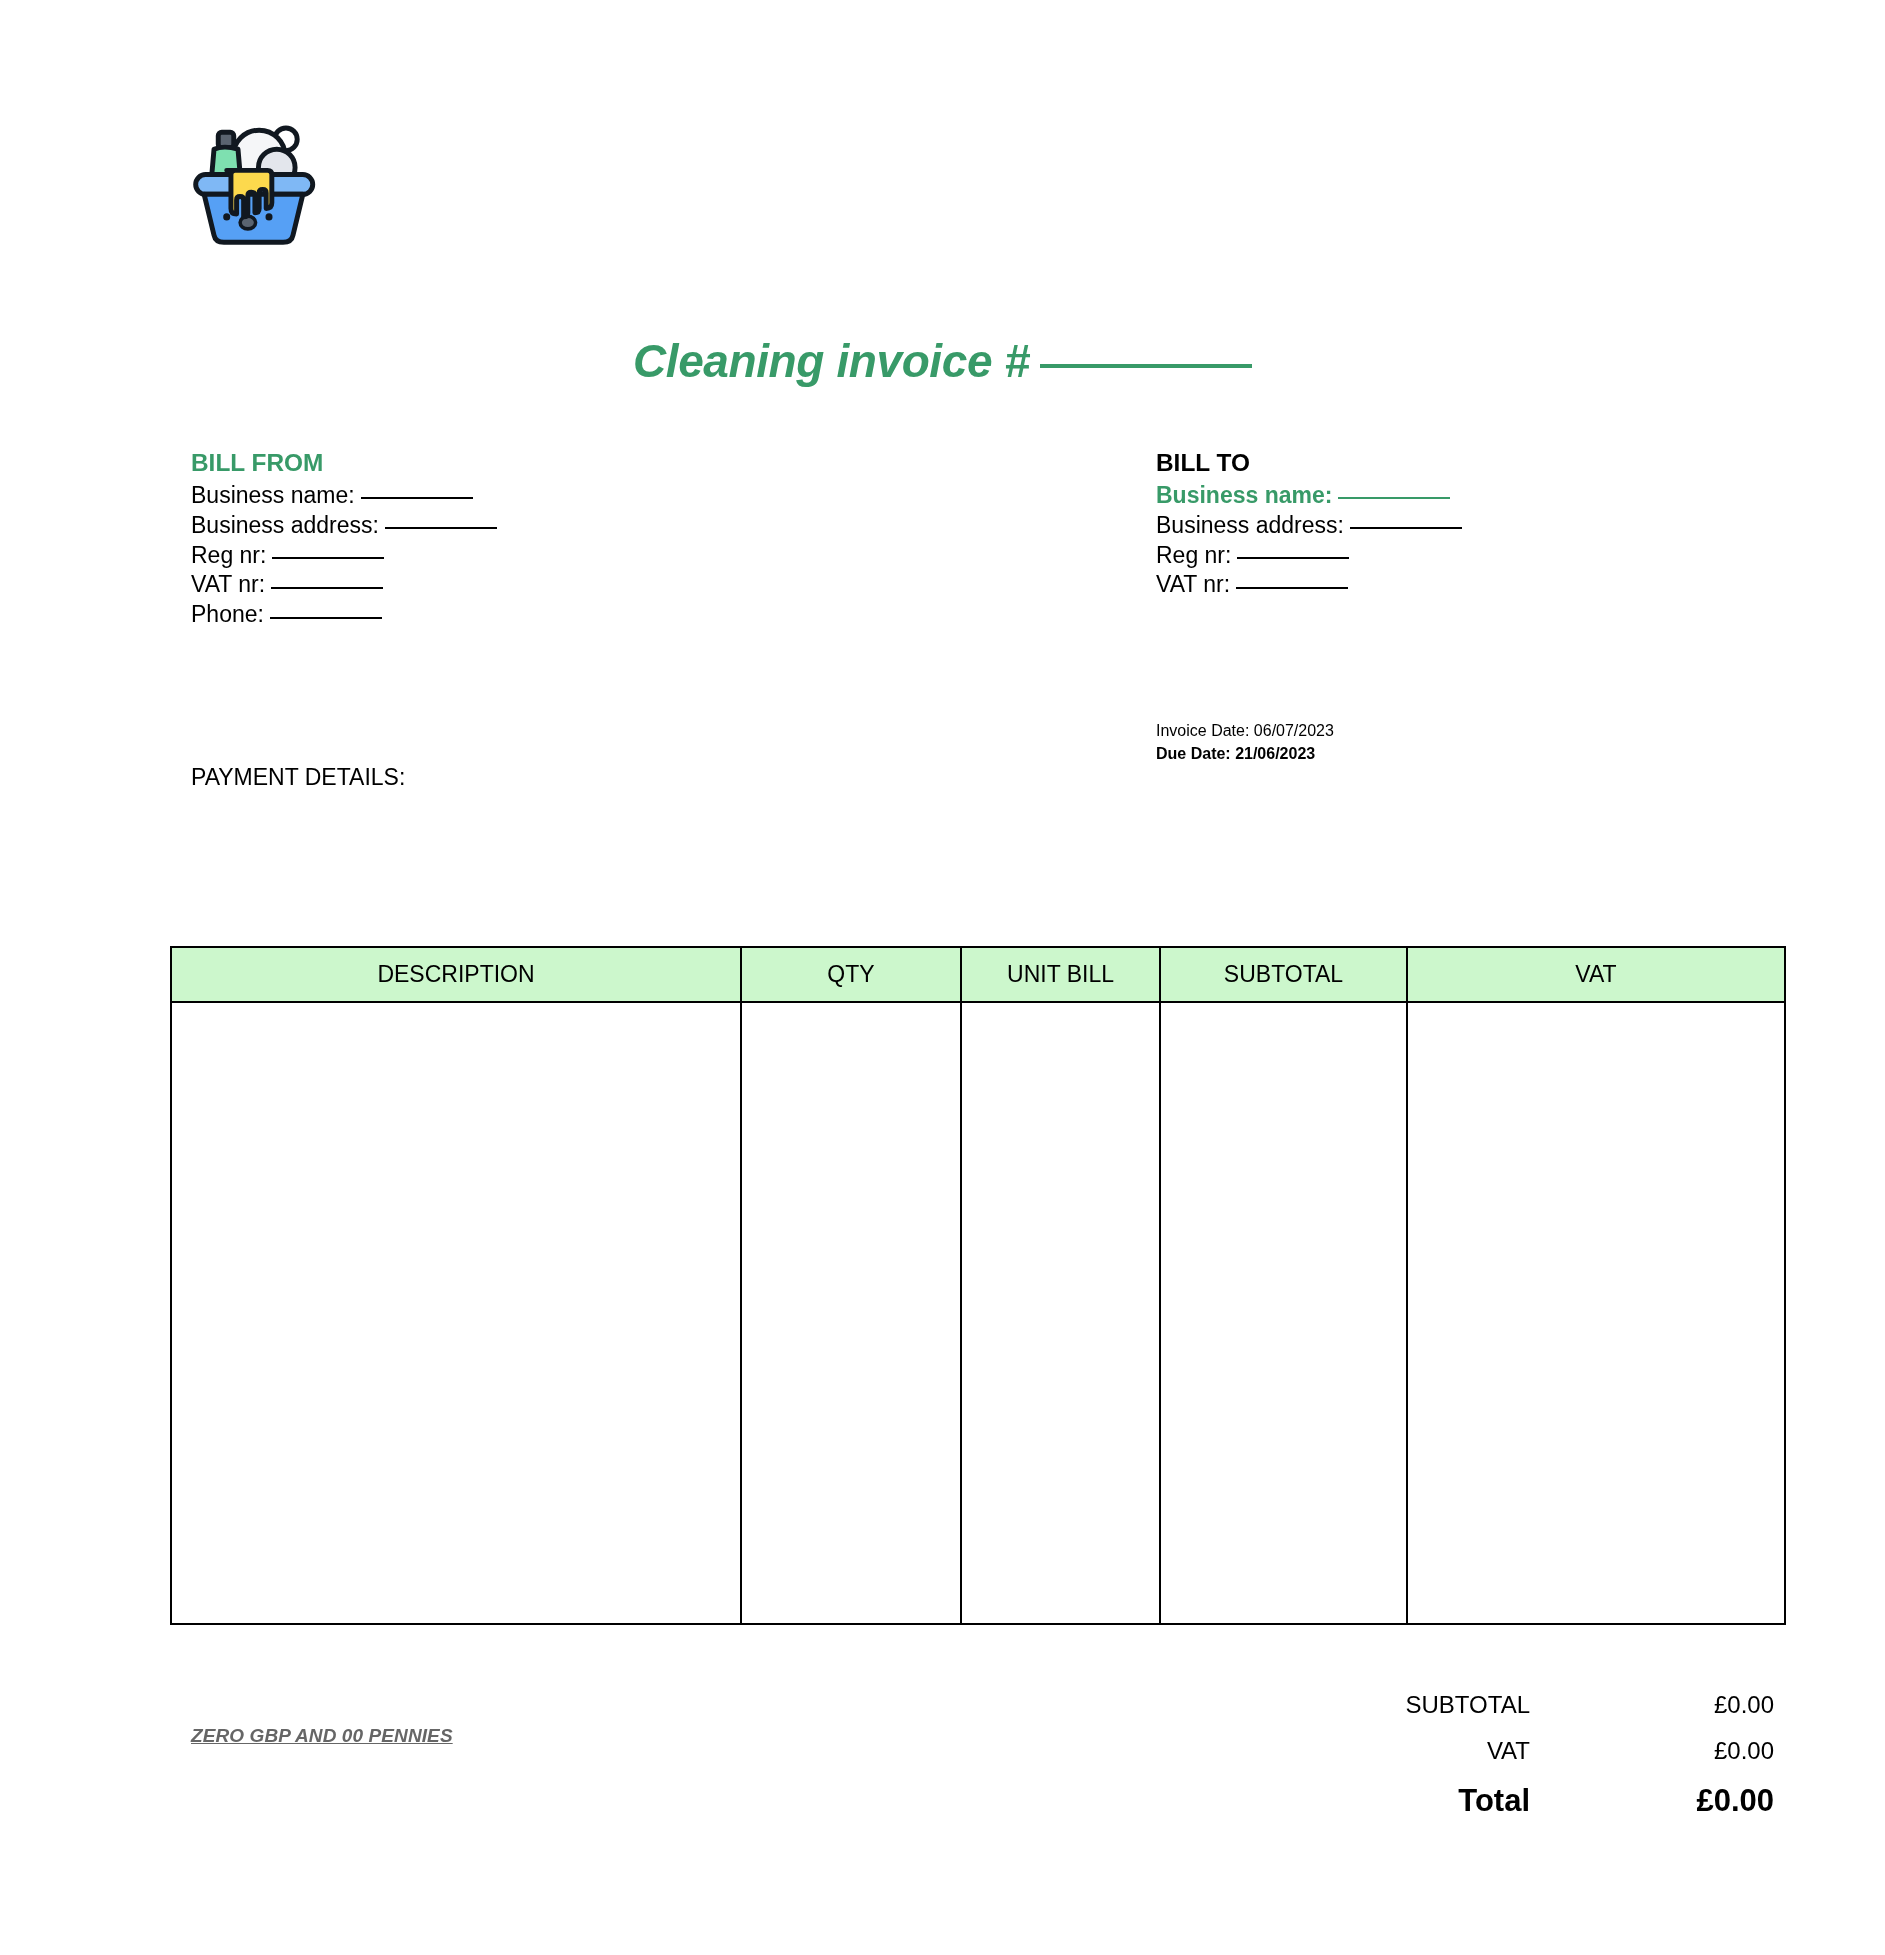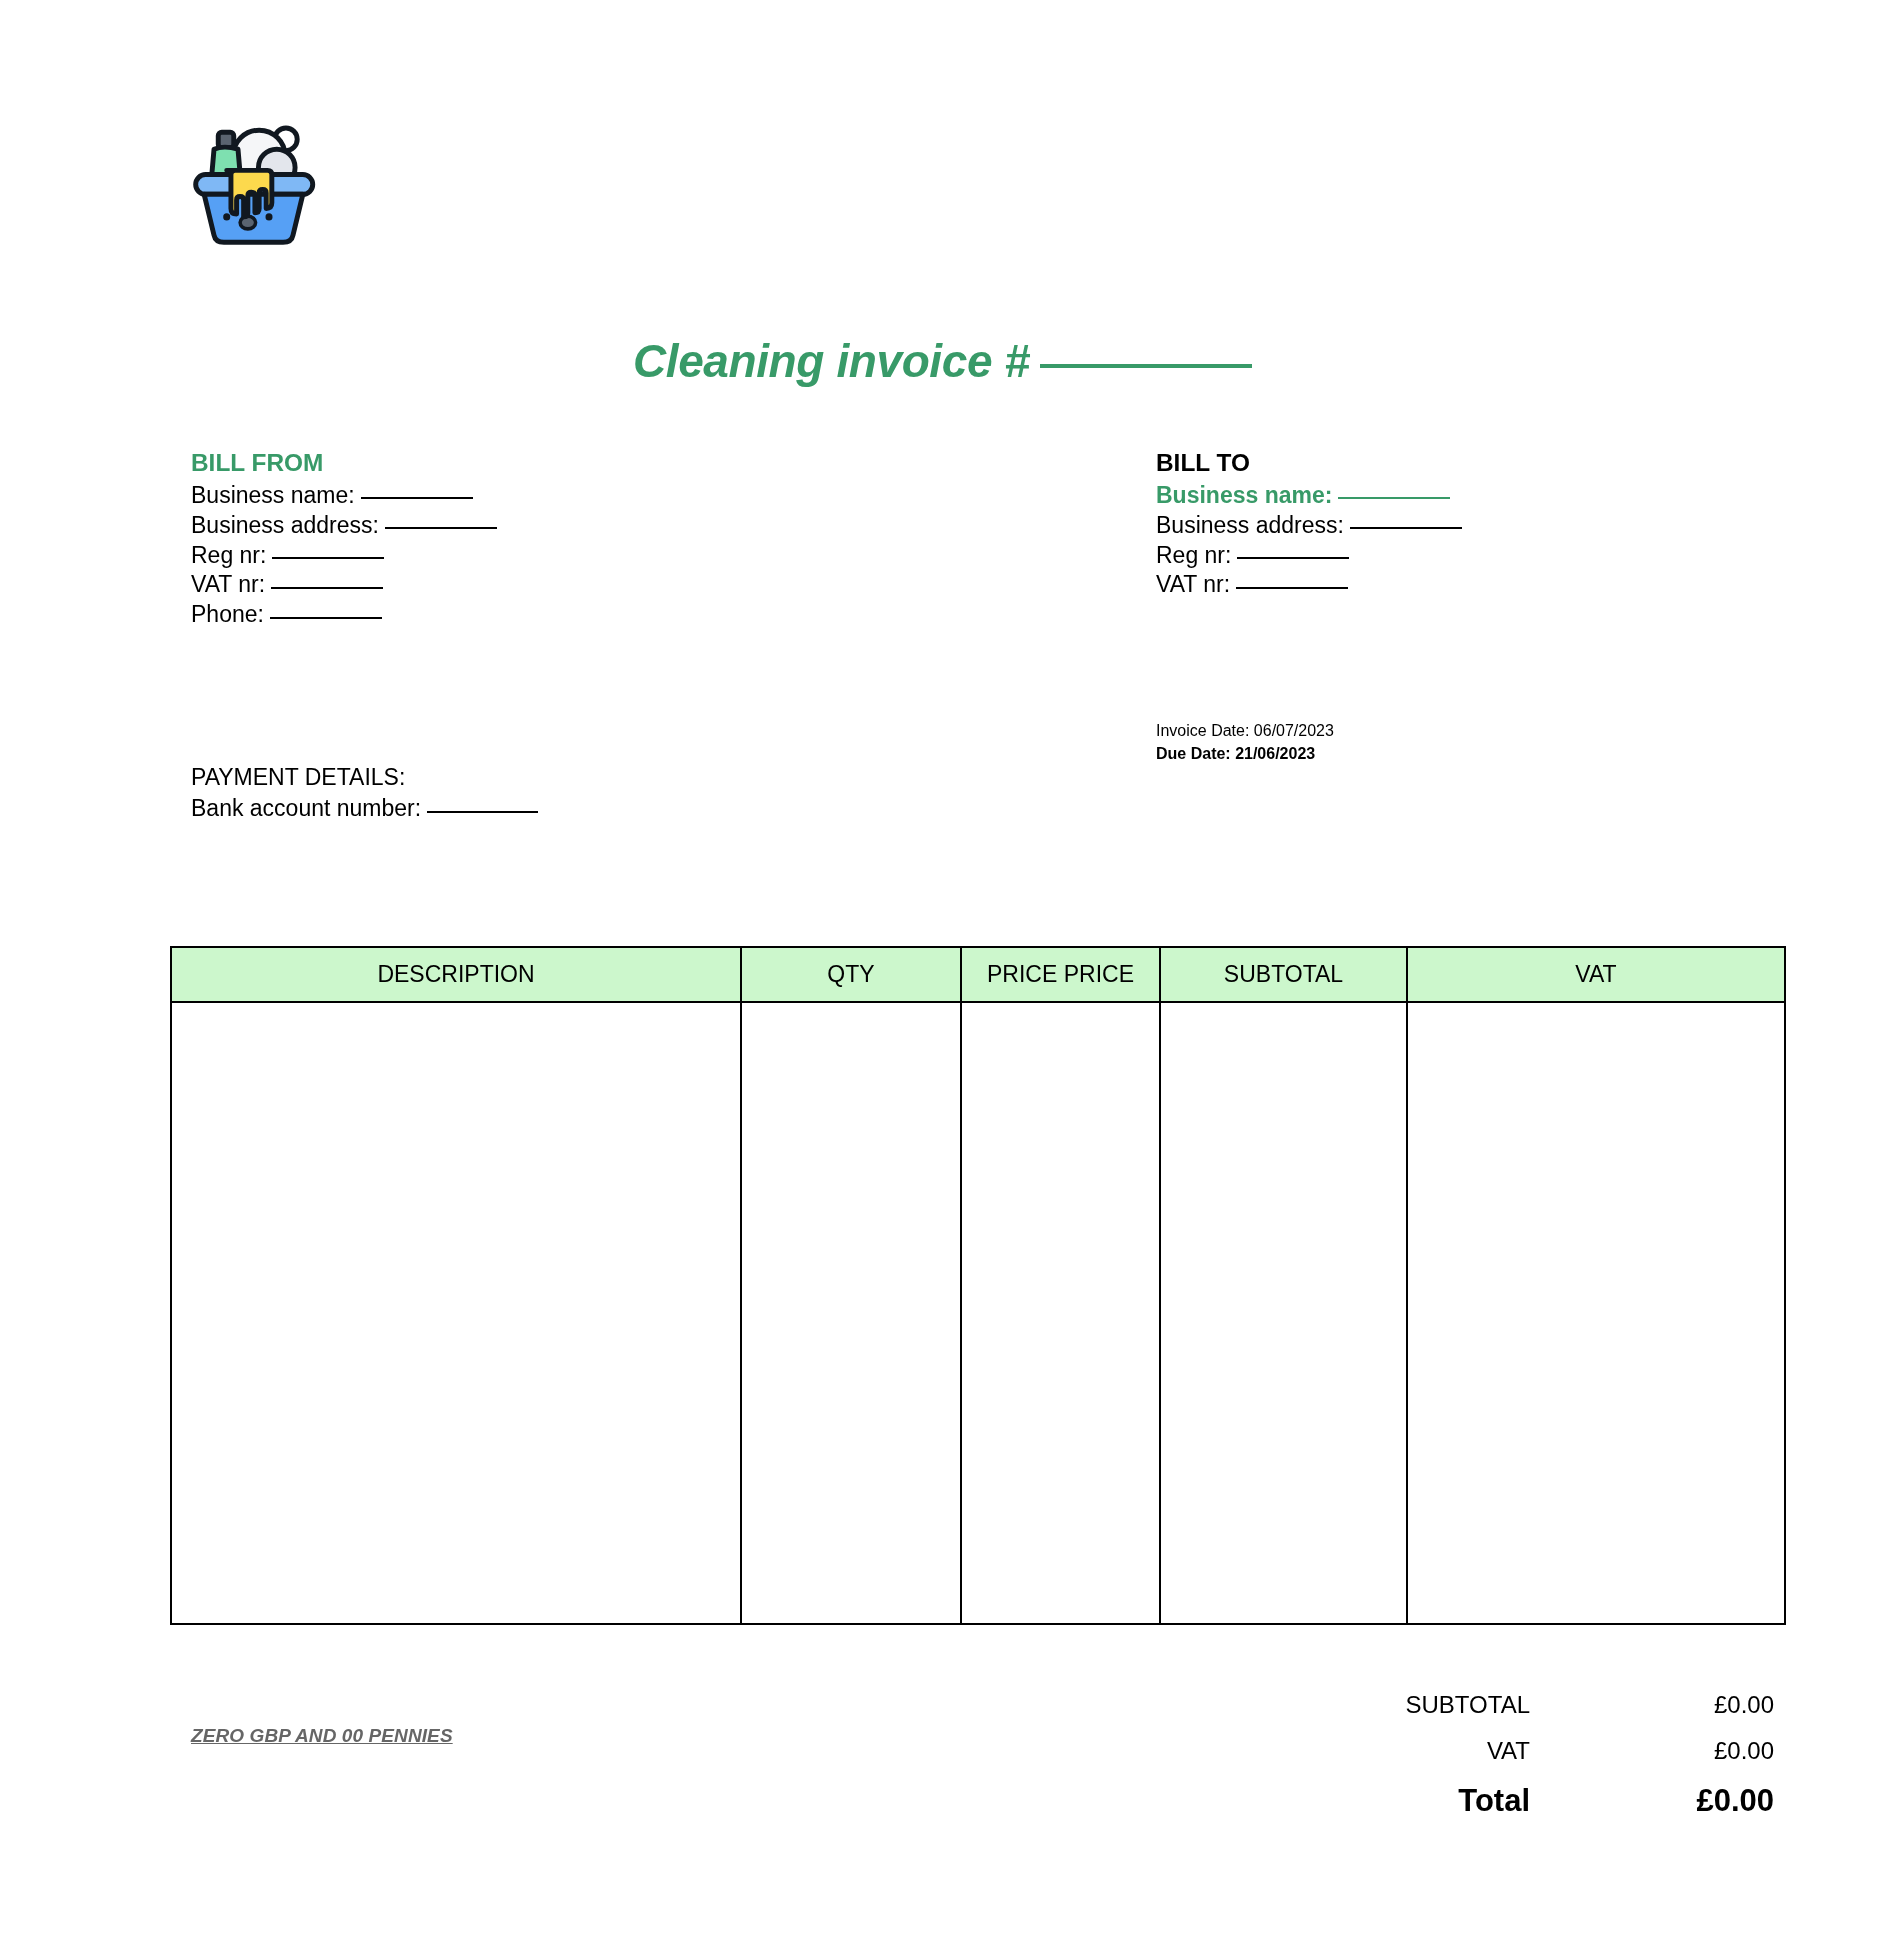--- a/index.html
+++ b/index.html
@@ -273,31 +273,28 @@
     </div>
   </div>
 
   <div class="dates">
     <div class="date-line">Invoice Date: 06/07/2023</div>
     <div class="date-line bold">Due Date: 21/06/2023</div>
   </div>
 
   <div class="payment">
     <div class="field-line">PAYMENT DETAILS:</div>
-    <div class="field-line">
-      <span>Bank account number:</span><span class="blank"></span>
-    </div>
   </div>
 
   <table class="inv-table">
     <thead>
       <tr>
         <th class="col-desc">DESCRIPTION</th>
         <th class="col-qty">QTY</th>
-        <th class="col-unit">PRICE PRICE</th>
+        <th class="col-unit">UNIT BILL</th>
         <th class="col-sub">SUBTOTAL</th>
         <th class="col-vat">VAT</th>
       </tr>
     </thead>
     <tbody>
       <tr>
         <td class="col-desc"></td>
         <td class="col-qty"></td>
         <td class="col-unit"></td>
         <td class="col-sub"></td>

